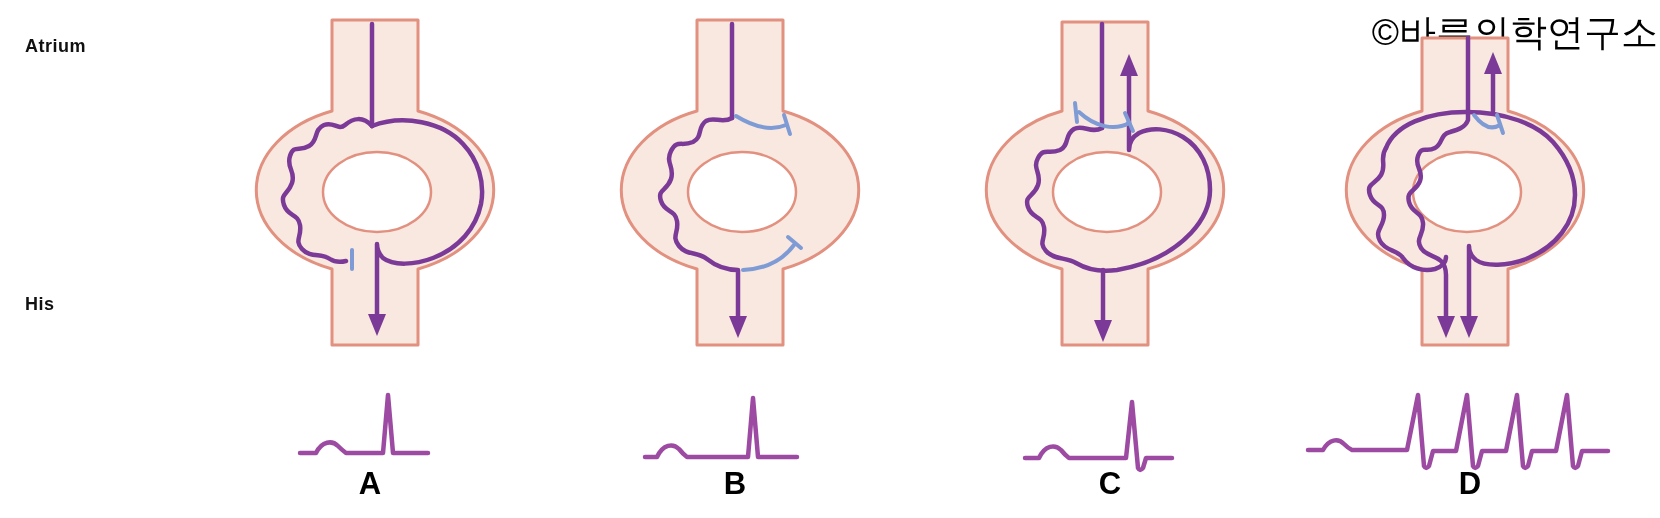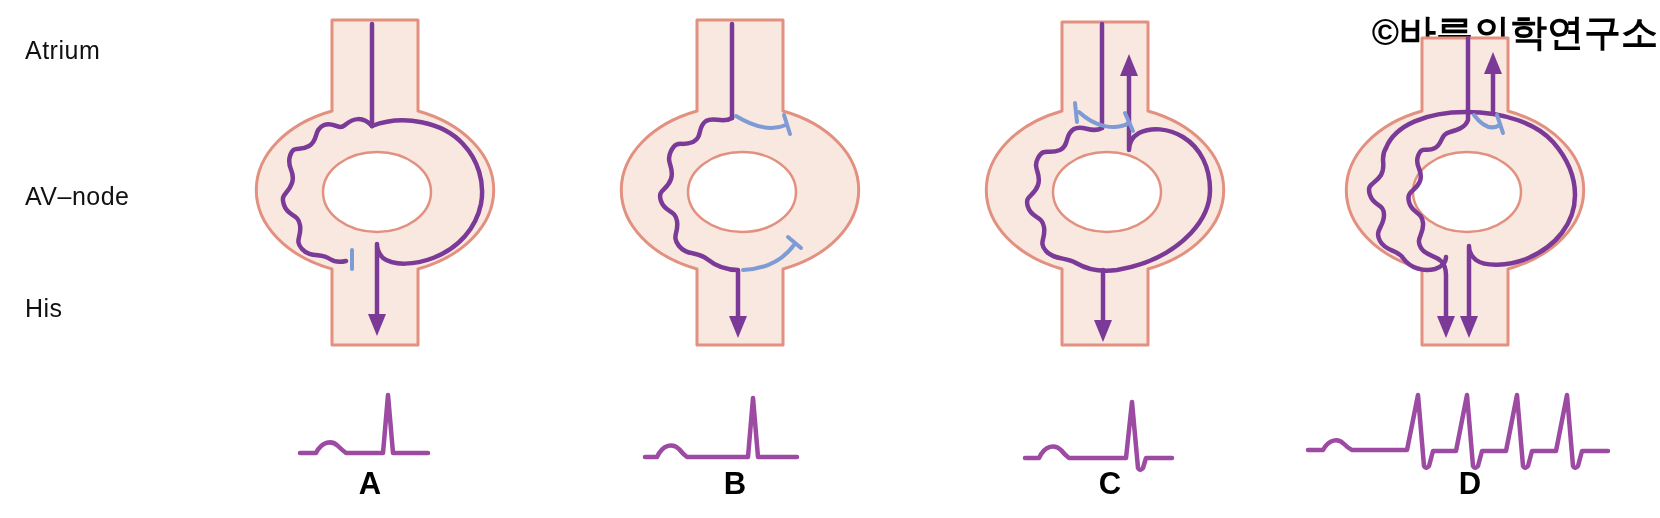--- a/index.html
+++ b/index.html
@@ -1,51 +1,50 @@
 <!DOCTYPE html>
 <html style="--background: #ffffff; --ring-fill: #f8e8df; --ring-stroke: #e2907f; --pathway-purple: #7b3a97; --ecg-purple: #9c4aa2; --block-blue: #7f9bd5; --label-text: #111111;"><head>
 <meta charset="utf-8">
 <style>
   html,body{margin:0;padding:0;background:#fff;}
   #stage{
     position:relative;width:1660px;height:518px;background:#fff;
     font-family:"Liberation Sans",sans-serif;overflow:hidden;
   }
   .row-label{
-    position:absolute;left:25px;font-size:25px;font-weight:400;color:#111;
+    position:absolute;left:25px;font-size:18px;font-weight:700;color:#111;
     letter-spacing:0.5px;white-space:nowrap;
   }
   .panel{position:absolute;top:0;height:518px;}
   .ring{fill:var(--ring-fill);stroke:var(--ring-stroke);stroke-width:3;stroke-linejoin:round;}
   .hole{fill:#ffffff;stroke:var(--ring-stroke);stroke-width:2.5;}
   .pp{fill:none;stroke:var(--pathway-purple);stroke-width:4.5;stroke-linecap:round;stroke-linejoin:round;}
   .ah{fill:var(--pathway-purple);stroke:none;}
   .bb{fill:none;stroke:var(--block-blue);stroke-width:4;stroke-linecap:round;}
   .ecg{fill:none;stroke:var(--ecg-purple);stroke-width:4.5;stroke-linecap:round;stroke-linejoin:round;}
   .panel-label{
     position:absolute;top:466px;width:60px;text-align:center;
     font-size:31px;font-weight:700;color:#000;
   }
   .ecg-svg{position:absolute;top:360px;left:0;}
   .diagram-svg{position:absolute;top:0;left:0;}
   #watermark{
-    position:absolute;top:8px;right:2px;font-size:37px;font-weight:700;color:#000;
+    position:absolute;top:8px;right:2px;font-size:37px;font-weight:400;color:#000;
     white-space:nowrap;
     text-shadow:-2px -2px 0 #fff,2px -2px 0 #fff,-2px 2px 0 #fff,2px 2px 0 #fff,
                 0 -2px 0 #fff,0 2px 0 #fff,-2px 0 0 #fff,2px 0 0 #fff;
     text-align:center;
   }
 </style>
 </head>
 <body>
 
 <div id="stage">
 
   <div class="row-label" style="top:36px">Atrium</div>
-  <div class="row-label" style="top:182px">AV–node</div>
   <div class="row-label" style="top:294px">His</div>
 
   <div id="watermark">©바른의학연구소</div>
 
   <div class="panel" style="left:195px;width:360px">
     <svg class="diagram-svg" width="360" height="360" viewBox="0 0 360 360">
       <path class="ring" d="M 137 20 L 137 111 A 120 85 0 0 0 137 269 L 137 345 L 223 345 L 223 269 A 120 85 0 0 0 223 111 L 223 20 Z"></path>
       <ellipse class="hole" cx="182" cy="192" rx="54" ry="40"></ellipse>
       <path class="pp" d="M 177 24 L 177 126"></path>
       <path class="pp" d="M 177 126 C 208 114 248 122 268 144 C 283 160 290 182 286 204 C 281 228 264 248 238 258 C 220 265 198 266 188 258 C 184 254 182 250 182 244 L 182 316"></path>

